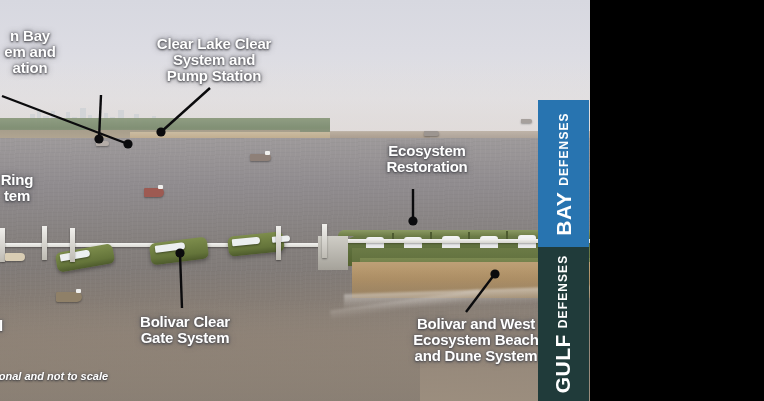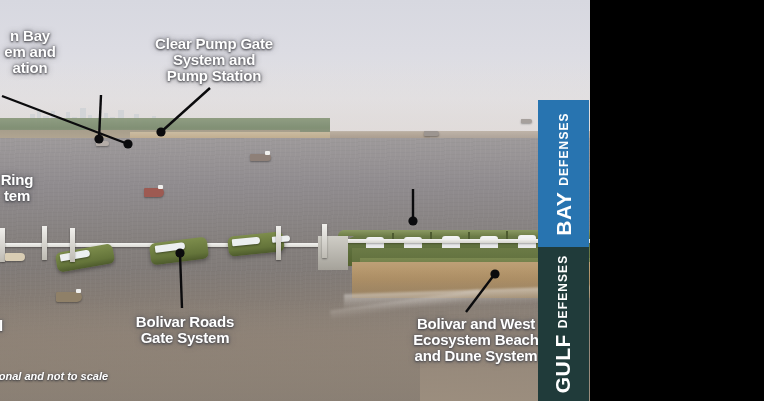--- a/index.html
+++ b/index.html
@@ -237,29 +237,31 @@
         <circle cx="180" cy="253" r="4.6" fill="#0b0b0d"></circle>
         <circle cx="495" cy="274" r="4.6" fill="#0b0b0d"></circle>
       </svg>
     </div>
 
     <div class="label" style="left:-16px;top:28px;width:92px;font-size:15px;">n Bay
 em and
 ation</div>
 
 
-    <div class="label" style="left:152px;top:36px;width:124px;font-size:15px;">Clear Pump Gate
+    <div class="label" style="left:152px;top:36px;width:124px;font-size:15px;">Clear Lake Clear
 System and
 Pump Station</div>
 
     <div class="label" style="left:-12px;top:172px;width:58px;font-size:15px;">Ring
 tem</div>
 
-
-    <div class="label" style="left:130px;top:314px;width:110px;font-size:15px;">Bolivar Roads
+    <div class="label" style="left:370px;top:143px;width:114px;font-size:15px;">Ecosystem
+Restoration</div>
+
+    <div class="label" style="left:130px;top:314px;width:110px;font-size:15px;">Bolivar Clear
 Gate System</div>
 
     <div class="label" style="left:410px;top:316px;width:132px;font-size:15px;">Bolivar and West
 Ecosystem Beach
 and Dune System</div>
 
     <div class="label" style="left:-6px;top:318px;width:14px;font-size:15px;">l</div>
 
     <div class="caption" style="left:-8px;top:370px;">tional and not to scale</div>
 

